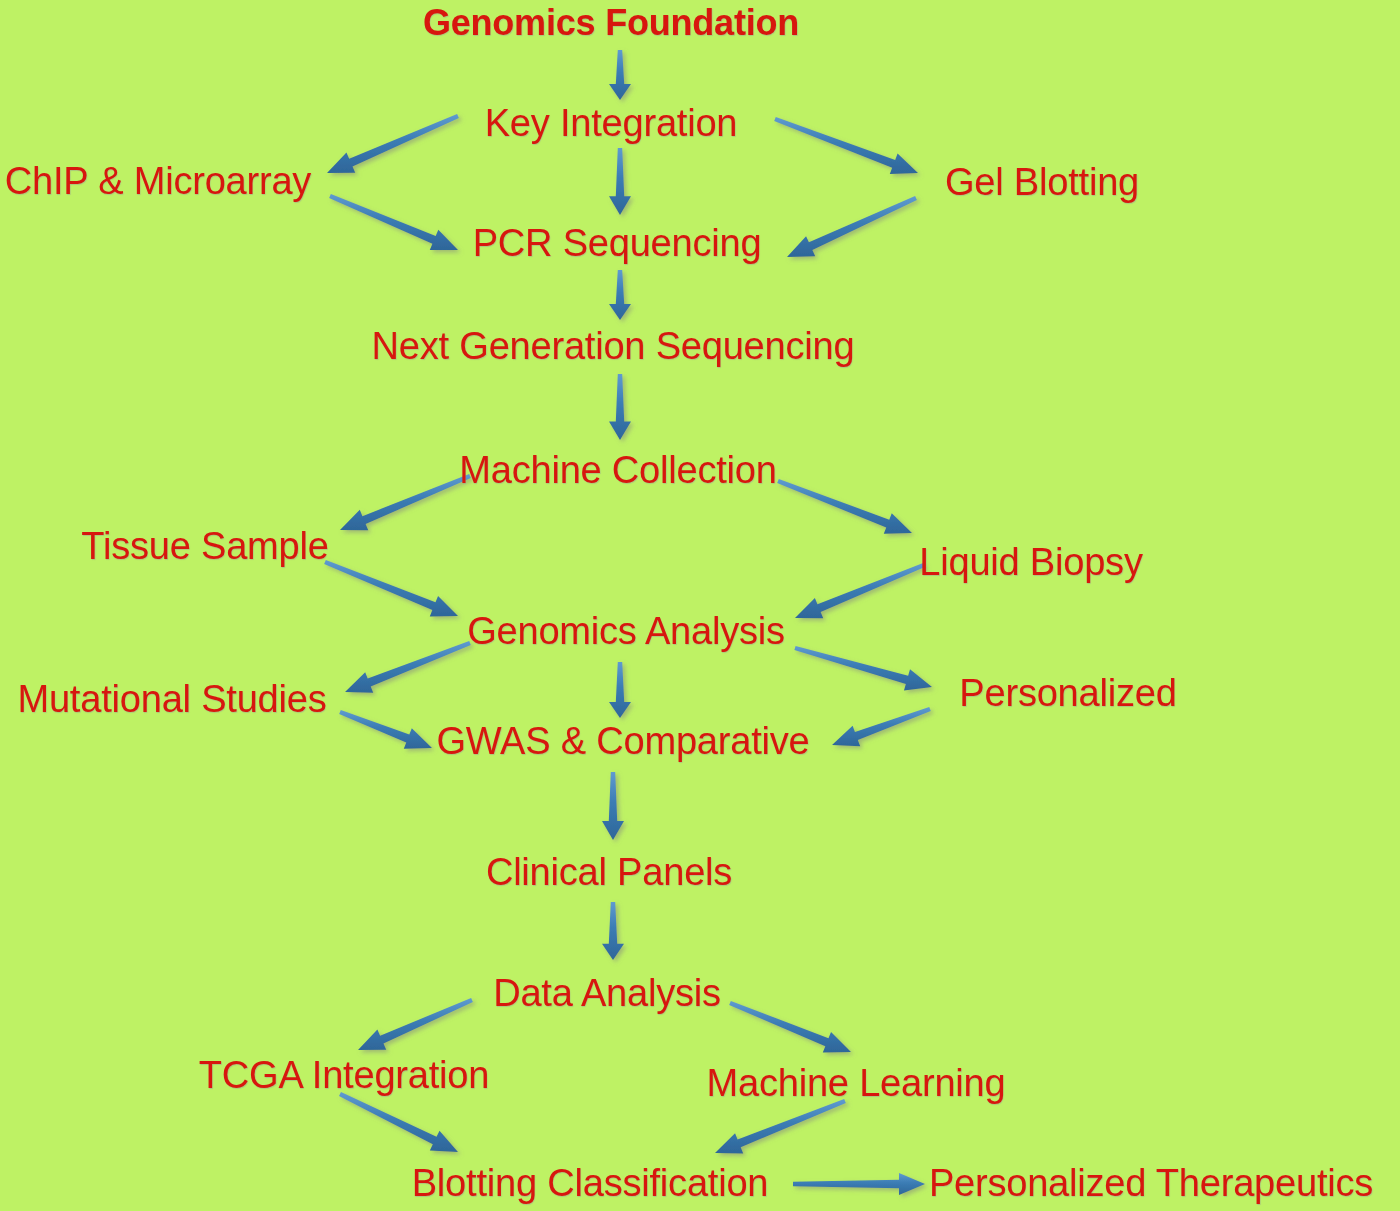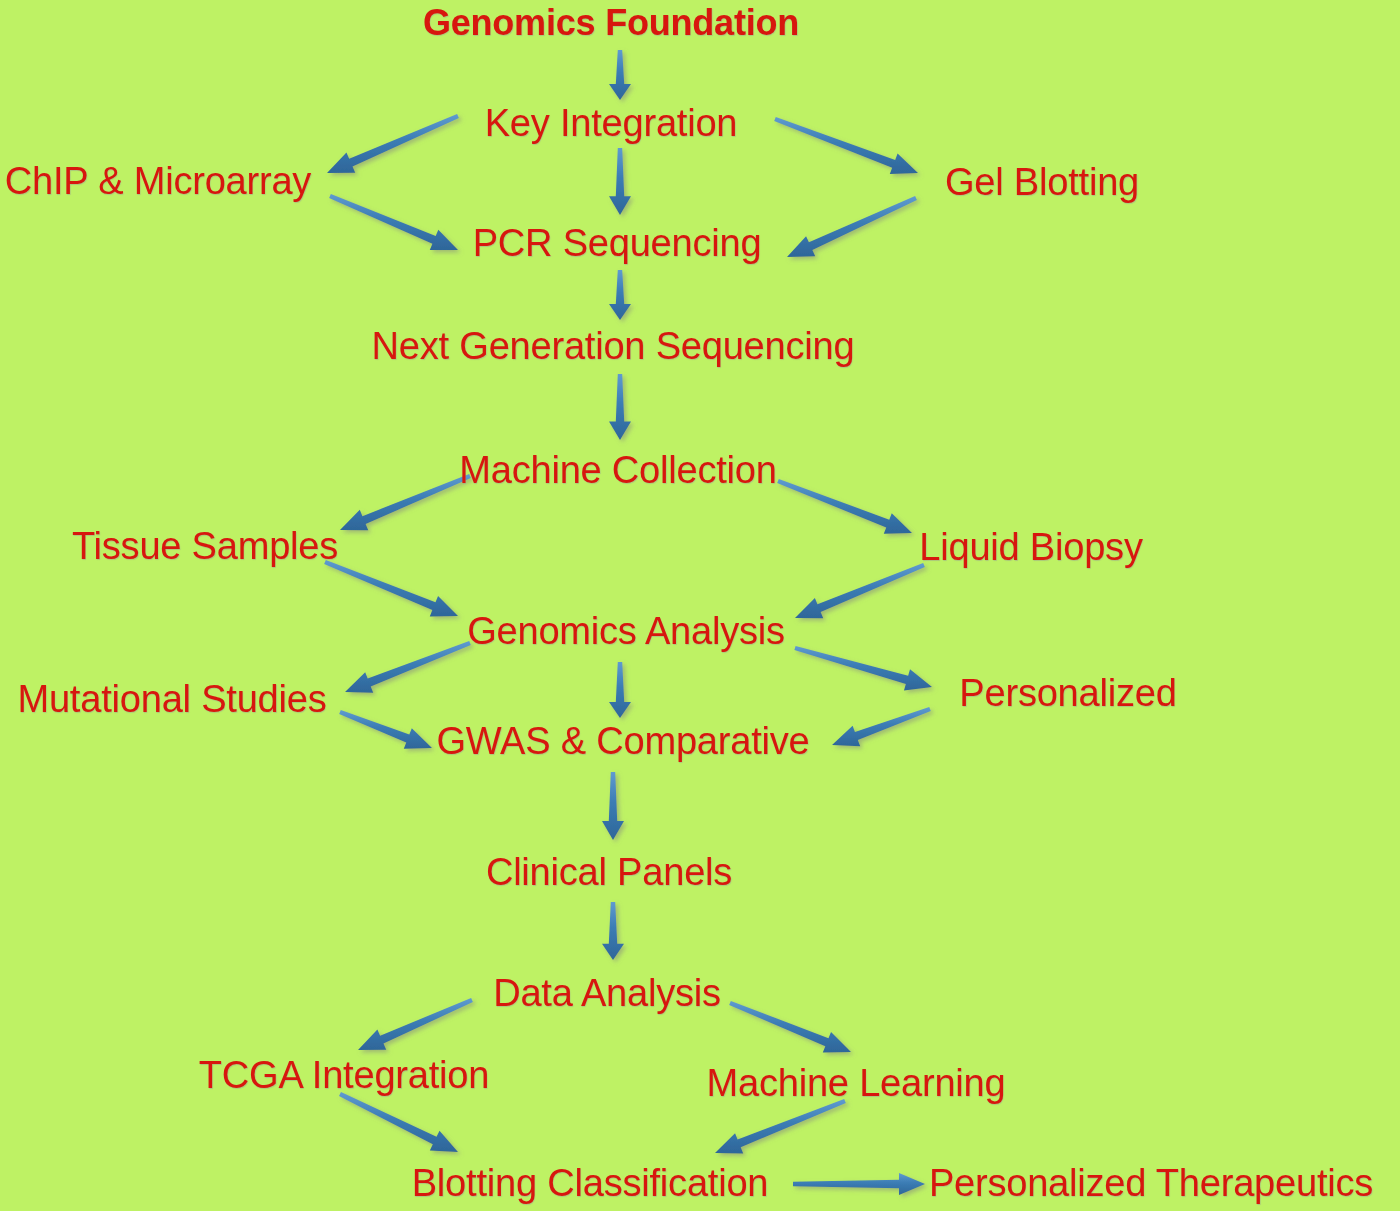--- a/index.html
+++ b/index.html
@@ -133,22 +133,22 @@
       </g>
     </svg>
   <div id="node-layer">
       <div class="node title" style="left: 611px; top: 23px; font-size: 36px; color: rgb(215, 23, 14);">Genomics Foundation</div>
       <div class="node" style="left: 611px; top: 123px; font-size: 38px; color: rgb(215, 23, 14);">Key Integration</div>
       <div class="node" style="left: 158px; top: 181px; font-size: 38px; color: rgb(215, 23, 14);">ChIP &amp; Microarray</div>
       <div class="node" style="left: 1042px; top: 182px; font-size: 38px; color: rgb(215, 23, 14);">Gel Blotting</div>
       <div class="node" style="left: 617px; top: 243px; font-size: 38px; color: rgb(215, 23, 14);">PCR Sequencing</div>
       <div class="node" style="left: 613px; top: 346px; font-size: 38px; color: rgb(215, 23, 14);">Next Generation Sequencing</div>
       <div class="node" style="left: 618px; top: 470px; font-size: 38px; color: rgb(215, 23, 14);">Machine Collection</div>
-      <div class="node" style="left: 205px; top: 546px; font-size: 38px; color: rgb(215, 23, 14);">Tissue Samples</div>
-      <div class="node" style="left: 1031px; top: 547px; font-size: 38px; color: rgb(215, 23, 14);">Liquid Biopsy</div>
+      <div class="node" style="left: 205px; top: 546px; font-size: 38px; color: rgb(215, 23, 14);">Tissue Sample</div>
+      <div class="node" style="left: 1031px; top: 562px; font-size: 38px; color: rgb(215, 23, 14);">Liquid Biopsy</div>
       <div class="node" style="left: 626px; top: 631px; font-size: 38px; color: rgb(215, 23, 14);">Genomics Analysis</div>
       <div class="node" style="left: 172px; top: 699px; font-size: 38px; color: rgb(215, 23, 14);">Mutational Studies</div>
       <div class="node" style="left: 1068px; top: 693px; font-size: 38px; color: rgb(215, 23, 14);">Personalized</div>
       <div class="node" style="left: 623px; top: 741px; font-size: 38px; color: rgb(215, 23, 14);">GWAS &amp; Comparative</div>
       <div class="node" style="left: 609px; top: 872px; font-size: 38px; color: rgb(215, 23, 14);">Clinical Panels</div>
       <div class="node" style="left: 607px; top: 993px; font-size: 38px; color: rgb(215, 23, 14);">Data Analysis</div>
       <div class="node" style="left: 344px; top: 1075px; font-size: 38px; color: rgb(215, 23, 14);">TCGA Integration</div>
       <div class="node" style="left: 856px; top: 1083px; font-size: 38px; color: rgb(215, 23, 14);">Machine Learning</div>
       <div class="node" style="left: 590px; top: 1183px; font-size: 38px; color: rgb(215, 23, 14);">Blotting Classification</div>
       <div class="node" style="left: 1151px; top: 1183px; font-size: 38px; color: rgb(215, 23, 14);">Personalized Therapeutics</div>

